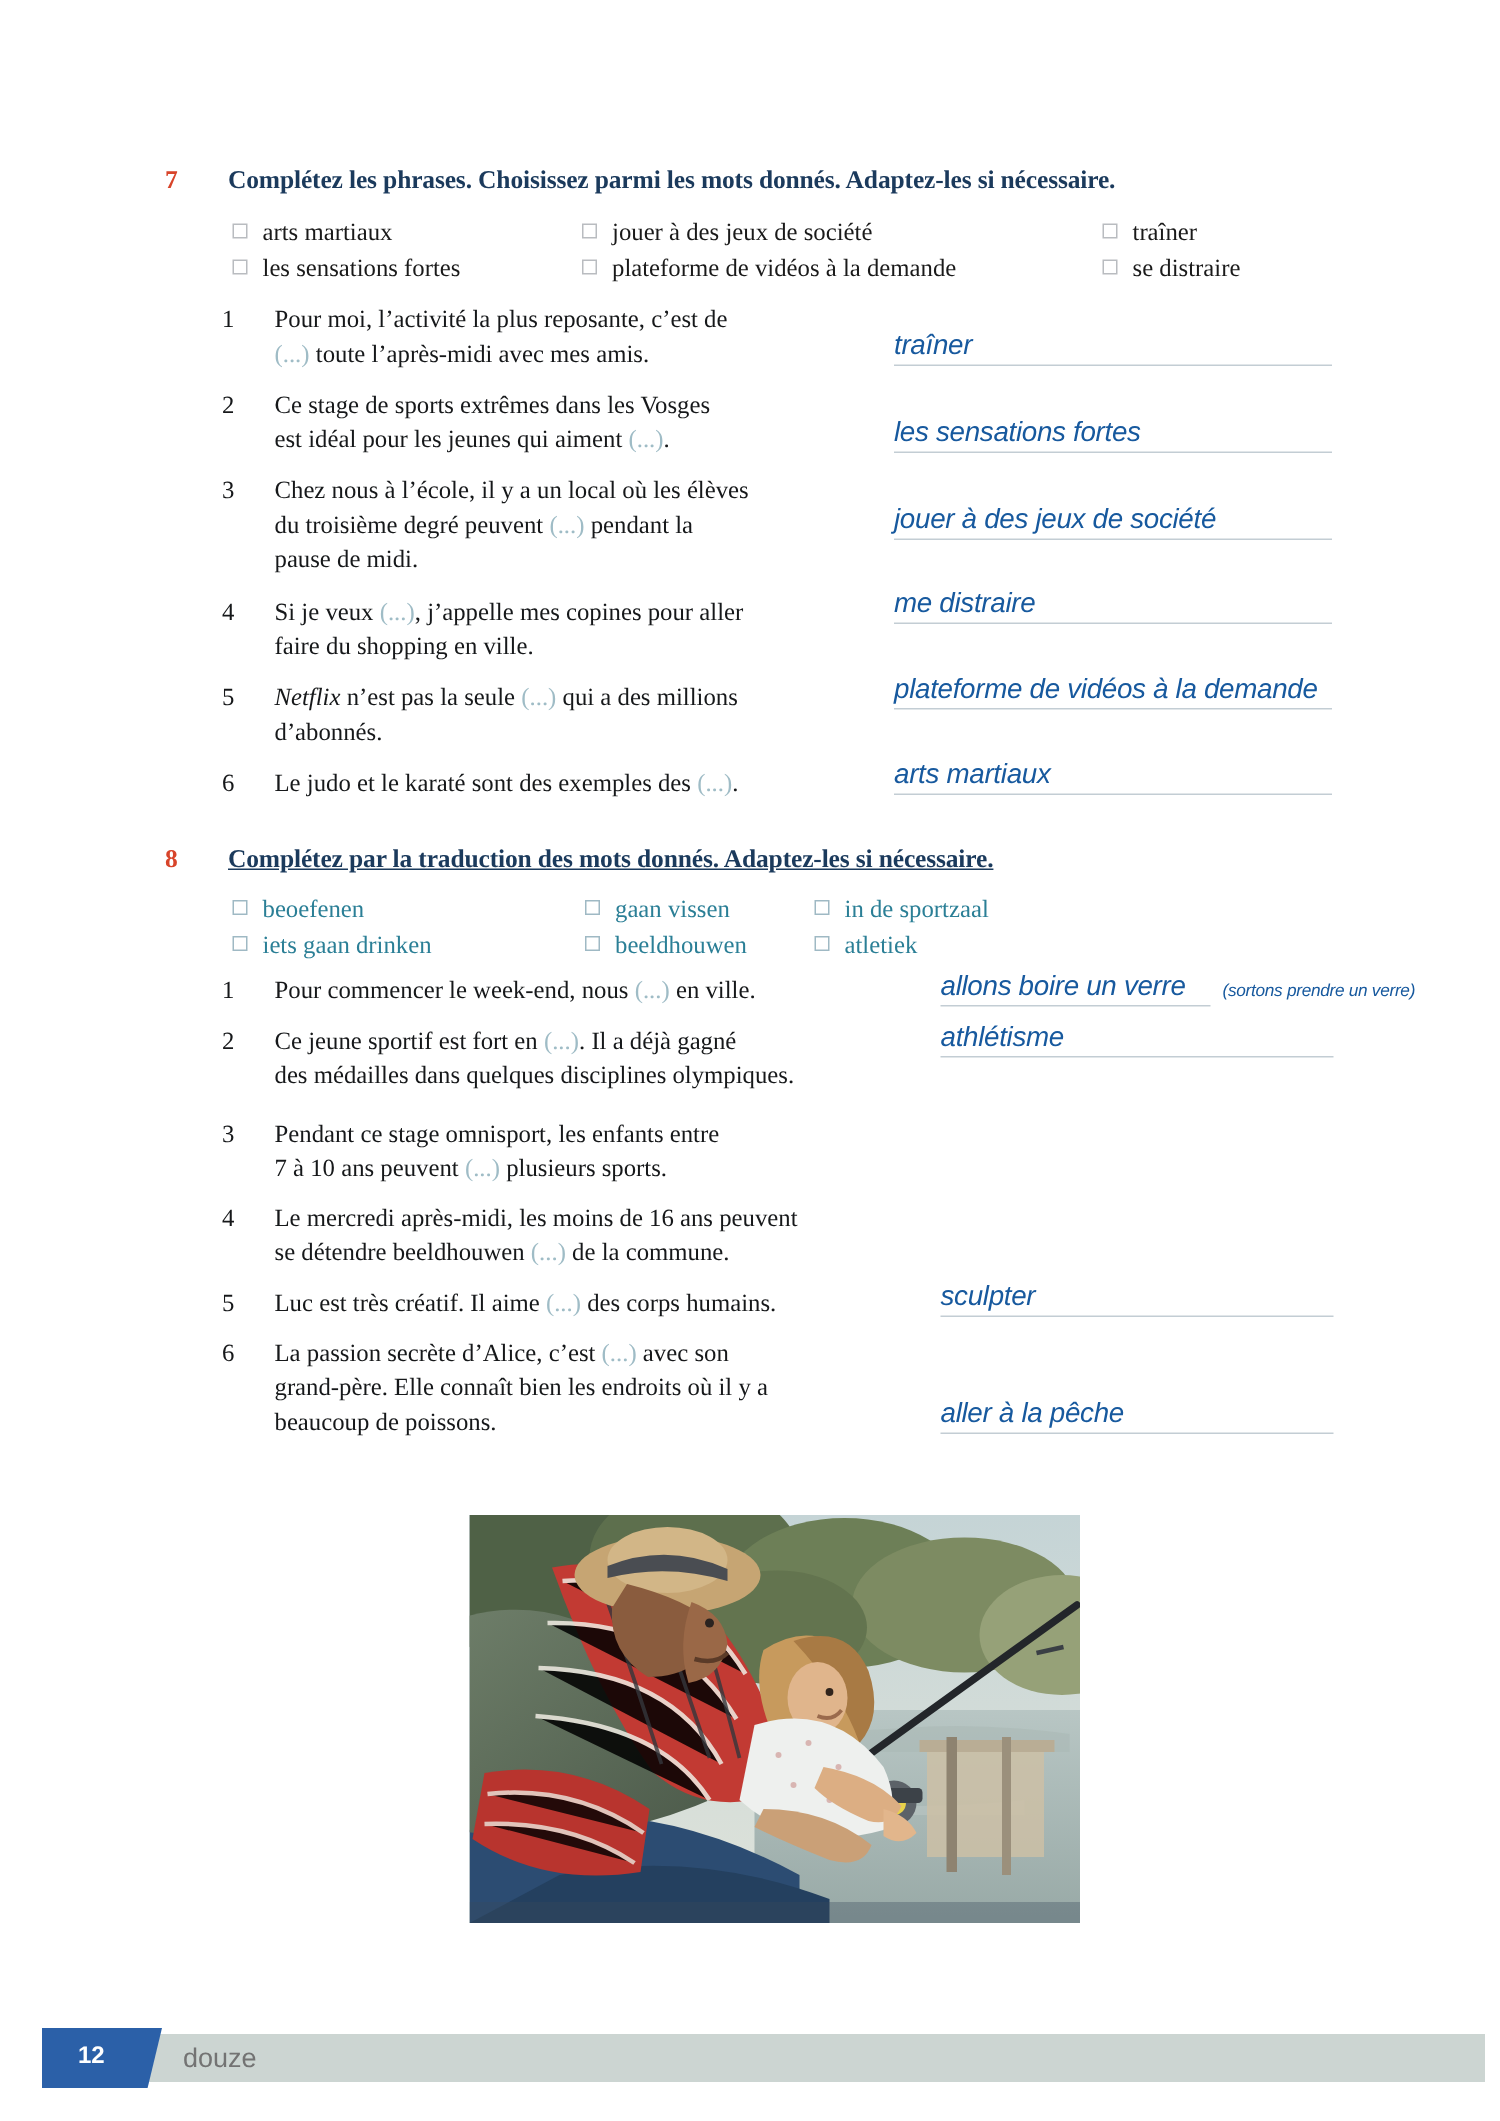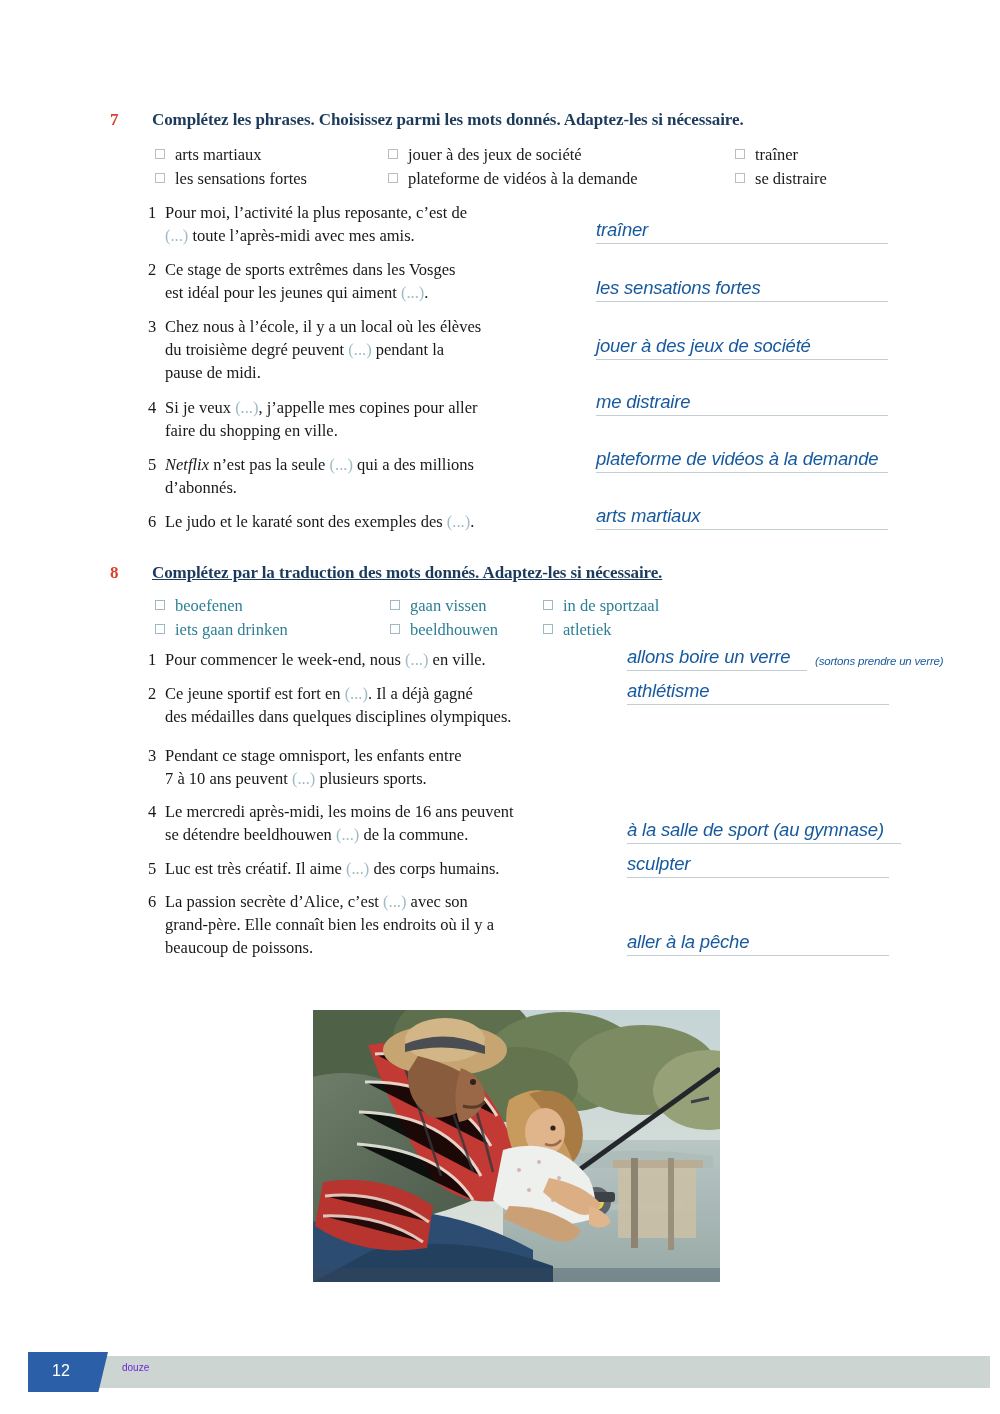--- a/index.html
+++ b/index.html
@@ -51,21 +51,21 @@
     position: absolute;
     font-family: "Liberation Serif", serif;
     font-size: 16.5px;
     color: #16181a;
     line-height: 23px;
   }
   .sent .s-num {
     position: absolute; left: 0; top: 0;
     width: 22px; text-align: left;
   }
-  .sent .s-txt { display: block; margin-left: 17px; }
+  .sent .s-txt { display: block; margin-left: 35px; }
   .gap { color: #9fbcc6; }
   .ital { font-style: italic; }
 
   
   .answer {
     position: absolute;
     height: 26px;
     border-bottom: 1px solid #c3cdd4;
   }
   .answer .a-txt {
@@ -106,31 +106,32 @@
     left: 28px; top: 1356px;
     width: 962px; height: 32px;
     background: #ccd5d2;
   }
   .pagebadge {
     position: absolute;
     left: 28px; top: 1352px;
     width: 80px; height: 40px;
     background: #2b60a8;
     clip-path: polygon(0 0, 100% 0, 88% 100%, 0 100%);
+    font-weight: bold;
   }
   .pagebadge span {
     position: absolute; left: 24px; top: 10px;
     font-family: "Liberation Sans", sans-serif;
     font-size: 16px; color: #ffffff;
   }
   .footer-word {
     position: absolute;
     left: 122px; top: 1362px;
     font-family: "Liberation Sans", sans-serif;
-    font-size: 10px; color: #6d28d9;
+    font-size: 18px; color: #737373;
   }
 </style>
 </head>
 <body>
 
 <div class="page">
 
   <div class="exercise">
     <div class="ex-num" style="top:110px;">7</div>
     <div class="ex-title" style="top:110px;">Complétez les phrases. Choisissez parmi les mots donnés. Adaptez-les si nécessaire.</div>
@@ -251,23 +252,20 @@
     <span class="s-num">6</span>
     <span class="s-txt"><span>La passion secrète d’Alice, c’est </span><span class="gap">(...)</span><span> avec son</span><br><span>grand-père. Elle connaît bien les endroits où il y a</span><br><span>beaucoup de poissons.</span></span>
   </div>
 
   <div class="answer" style="left:627px; top:645px; width:180px;">
     <span class="a-txt">allons boire un verre</span>
     <span class="a-note" style="left:188px;">(sortons prendre un verre)</span>
   </div>
   <div class="answer" style="left:627px; top:679px; width:262px;">
     <span class="a-txt">athlétisme</span>
-  </div>
-  <div class="answer" style="left:627px; top:818px; width:274px;">
-    <span class="a-txt">à la salle de sport (au gymnase)</span>
   </div>
   <div class="answer" style="left:627px; top:852px; width:262px;">
     <span class="a-txt">sculpter</span>
   </div>
   <div class="answer" style="left:627px; top:886px; width:262px;margin-top:44px;">
     <span class="a-txt">aller à la pêche</span>
   </div>
 
   <div class="photo">
     <svg viewBox="0 0 407 272" preserveAspectRatio="none">

